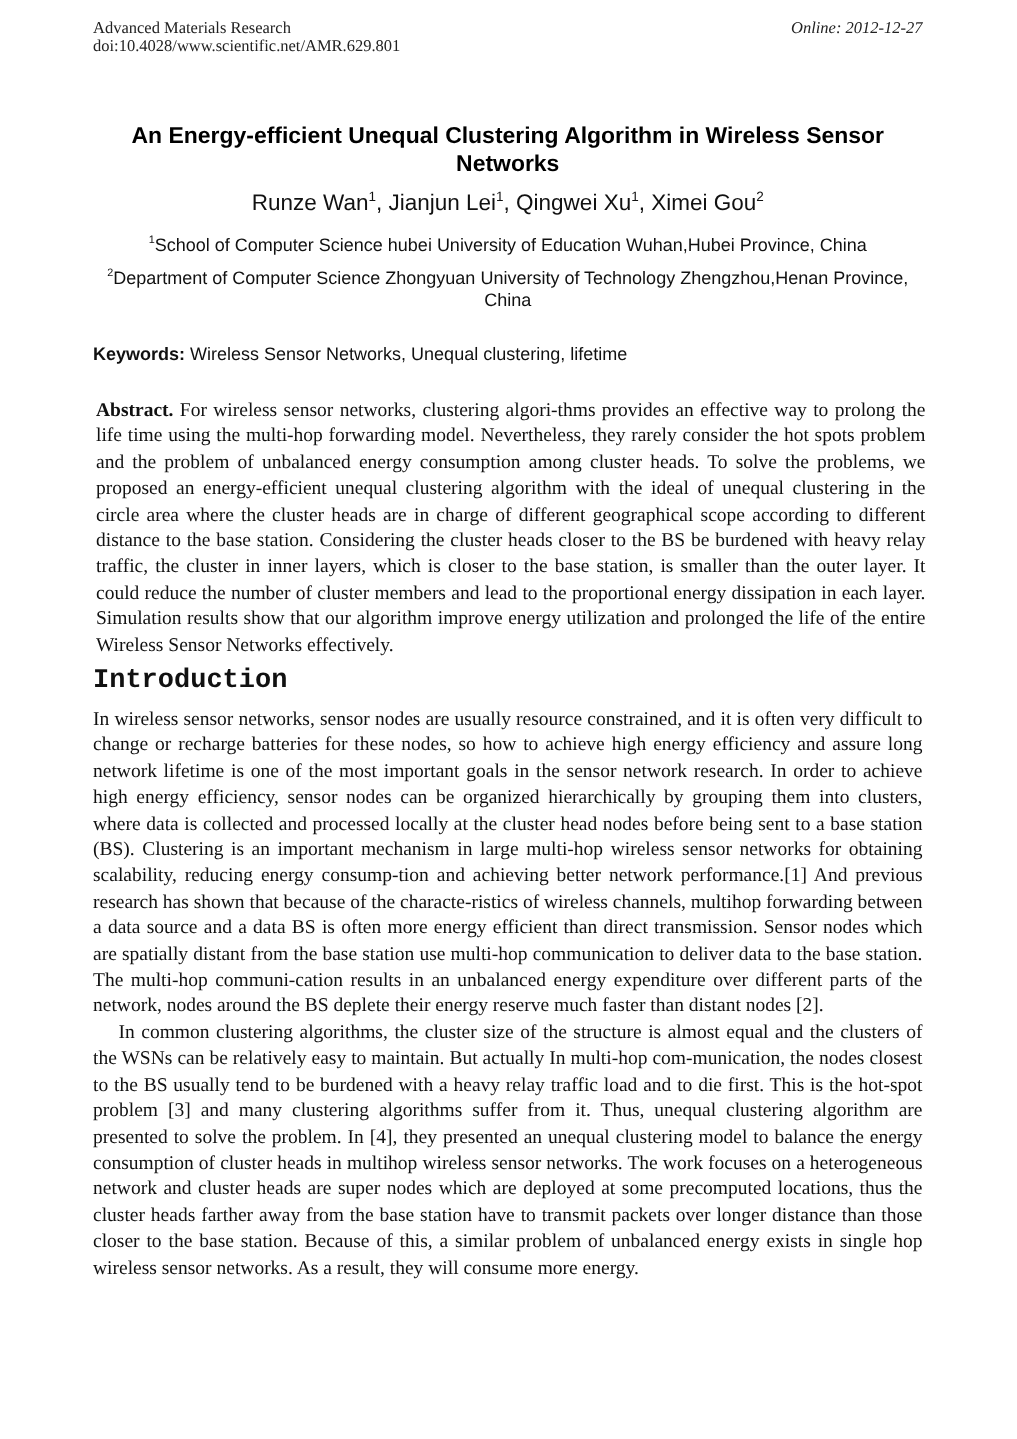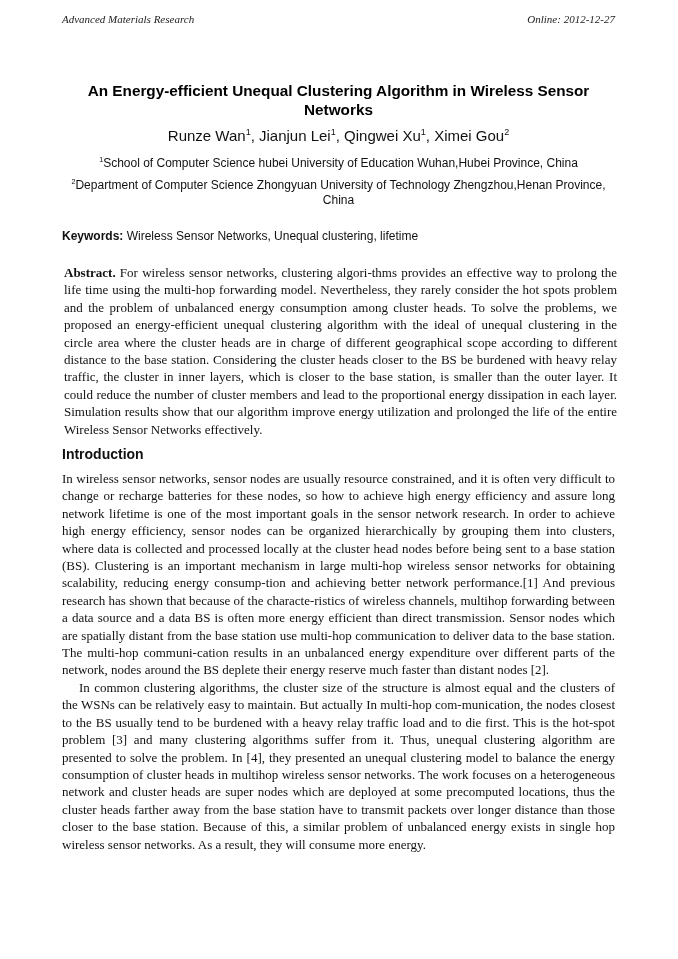--- a/index.html
+++ b/index.html
@@ -1,39 +1,40 @@
 <!DOCTYPE html>
 <html><head>
   <meta charset="utf-8">
   <style>
     html, body { margin: 0; padding: 0; background: #ffffff; }
     body { width: 678px; height: 959px; position: relative; overflow: hidden; color: #111; }
-    .hdr { position: absolute; top: 14px; left: 62px; width: 553px; font-family: "Liberation Serif", serif; font-style: italic; font-size: 11px; line-height: 11.5px; color: #222; }
+    .hdr { position: absolute; top: 14px; left: 62px; width: 553px; font-family: "Liberation Serif", serif; font-size: 11px; line-height: 11.5px; color: #222; }
     .hdr-right { position: absolute; top: 14px; right: 63px; font-family: "Liberation Serif", serif; font-style: italic; font-size: 11px; line-height: 11.5px; color: #222; margin-left: 44px; }
     .title { position: absolute; top: 81px; left: 62px; width: 553px; text-align: center; font-family: "Liberation Sans", sans-serif; font-weight: bold; font-size: 15.3px; line-height: 19px; color: #000000; }
     .authors { position: absolute; top: 127px; left: 62px; width: 553px; text-align: center; font-family: "Liberation Sans", sans-serif; font-size: 15px; line-height: 18px; }
     .authors sup, .aff sup { font-size: 0.6em; vertical-align: super; line-height: 0; }
     .aff { position: absolute; left: 62px; width: 553px; text-align: center; font-family: "Liberation Sans", sans-serif; font-size: 12px; line-height: 15px; }
     .aff1 { top: 156px; }
     .aff2 { top: 178px; }
     .keywords { position: absolute; top: 229px; left: 62px; width: 553px; font-family: "Liberation Sans", sans-serif; font-size: 12px; line-height: 15px; }
     .keywords b { font-weight: bold; text-align: center; }
     .body-text { font-family: "Liberation Serif", serif; font-size: 13px; line-height: 17.4px; text-align: justify; }
     .abstract { position: absolute; top: 264px; left: 64px; width: 553px; }
     .abstract b { font-weight: bold; }
-    .section-head { position: absolute; top: 446px; left: 62px; font-family: Liberation Sans, sans-serif; font-weight: bold; font-size: 14px; line-height: 16px; }
+    .section-head { position: absolute; top: 446px; left: 62px; font-family: Liberation Mono, monospace; font-weight: bold; font-size: 18px; line-height: 16px; }
     .intro { position: absolute; top: 470px; left: 62px; width: 553px; }
     .intro p { margin: 0; }
     .intro p.indent { text-indent: 17px; }
   </style>
 </head>
 <body>
 
 <div class="hdr">
   <div>Advanced Materials Research</div>
+  <div>doi:10.4028/www.scientific.net/AMR.629.801</div>
 </div>
 <div class="hdr-right">Online: 2012-12-27</div>
 
 <div class="title">An Energy-efficient Unequal Clustering Algorithm in Wireless Sensor Networks</div>
 
 <div class="authors">
   <span>Runze Wan</span><sup>1</sup>, 
   <span>Jianjun Lei</span><sup>1</sup>, 
   <span>Qingwei Xu</span><sup>1</sup>, 
   <span>Ximei Gou</span><sup>2</sup>

